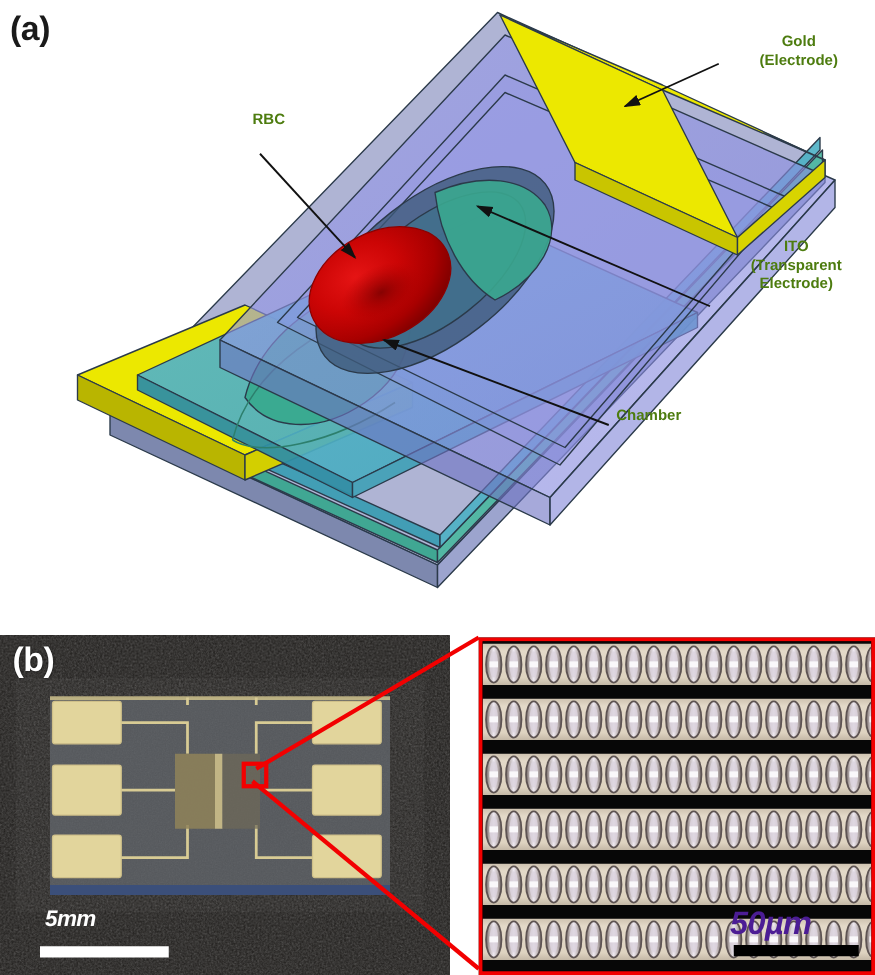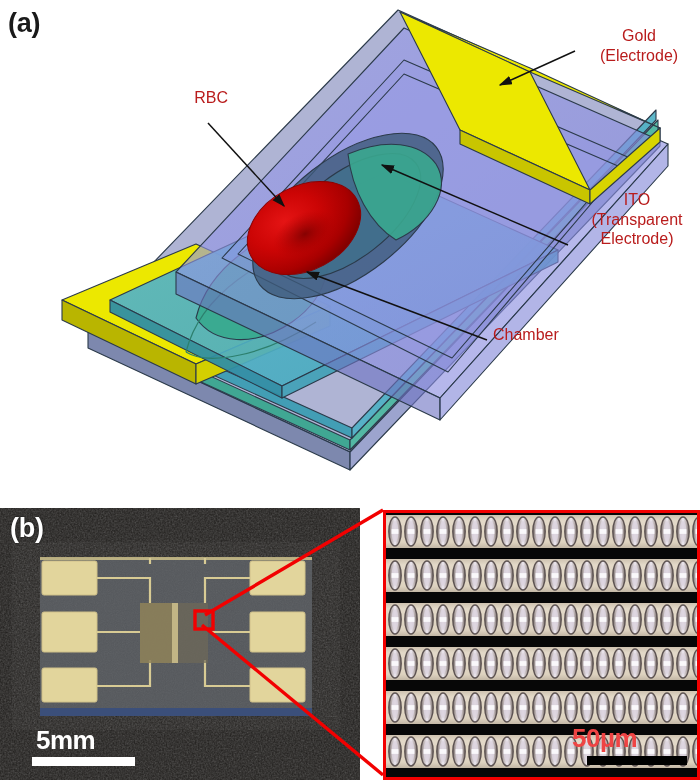--- a/index.html
+++ b/index.html
@@ -41,23 +41,23 @@
   #panel-b-letter {
     left: 10px; top: 513px;
     color: #ffffff;
     z-index: 40;
     font-size: 27px;
     text-shadow: 0 0 2px rgba(0,0,0,.8);
   }
 
   .callout-label {
     position: absolute;
-    font-weight: normal;
-    font-size: 16px;
-    color: #b91c1c;
+    font-weight: bold;
+    font-size: 12px;
+    color: #4d7c0f;
     line-height: 1.22;
     text-align: center;
     white-space: pre-line;
   }
   #label-gold { left: 580px; top: 26px; width: 118px; }
   #label-rbc  { left: 158px; top: 88px; width: 70px; text-align: right; }
   #label-ito  { left: 574px; top: 190px; width: 126px; }
   #label-chamber { left: 493px; top: 325px; width: 110px; text-align: left; }
 
   #diagram-svg, #panel-a-svg { position: absolute; left: 0; top: 0; }
@@ -91,36 +91,38 @@
     z-index: 30;
   }
 
   .scalebar-label {
     position: absolute;
     font-weight: bold;
     letter-spacing: -0.5px;
   }
   #scale-5mm-text {
     left: 36px; top: 725px;
-    font-size: 26px;
+    font-size: 18px;
     color: #ffffff;
     z-index: 40;
+    font-style: italic;
   }
   #scale-5mm-bar {
     position: absolute;
     left: 32px; top: 757px;
     width: 103px; height: 9px;
     background: #ffffff;
     z-index: 40;
   }
   #scale-50um-text {
-    left: 572px; top: 723px;
+    left: 584px; top: 723px;
     font-size: 26px;
-    color: #ef4444;
+    color: #4c1d95;
     z-index: 40;
+    font-style: italic;
   }
   #scale-50um-bar {
     position: absolute;
     left: 587px; top: 756px;
     width: 100px; height: 9px;
     background: #000000;
     z-index: 40;
   }
 </style>
 </head>

